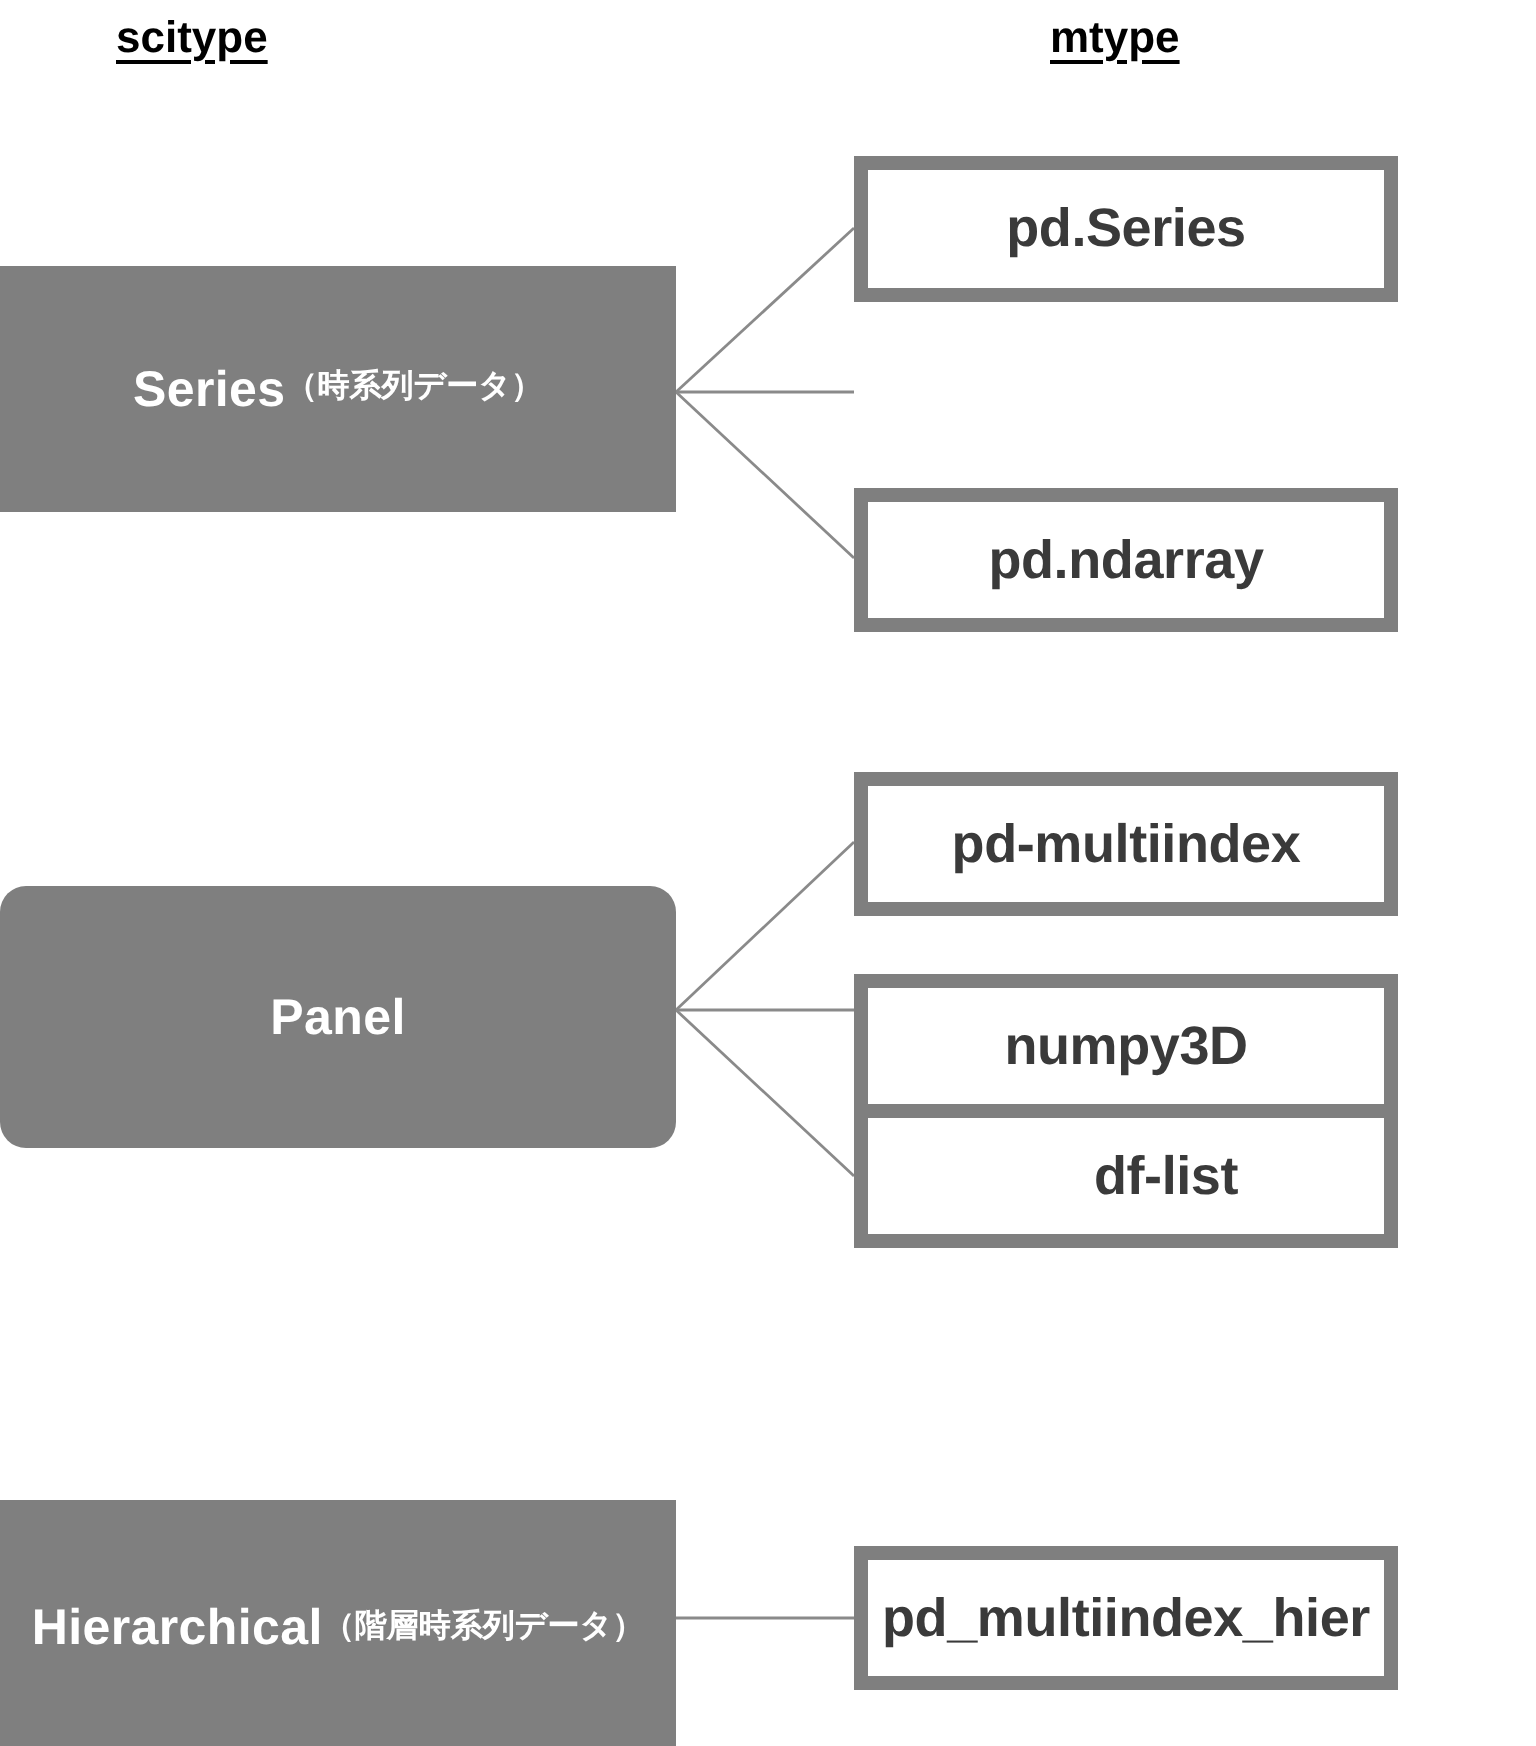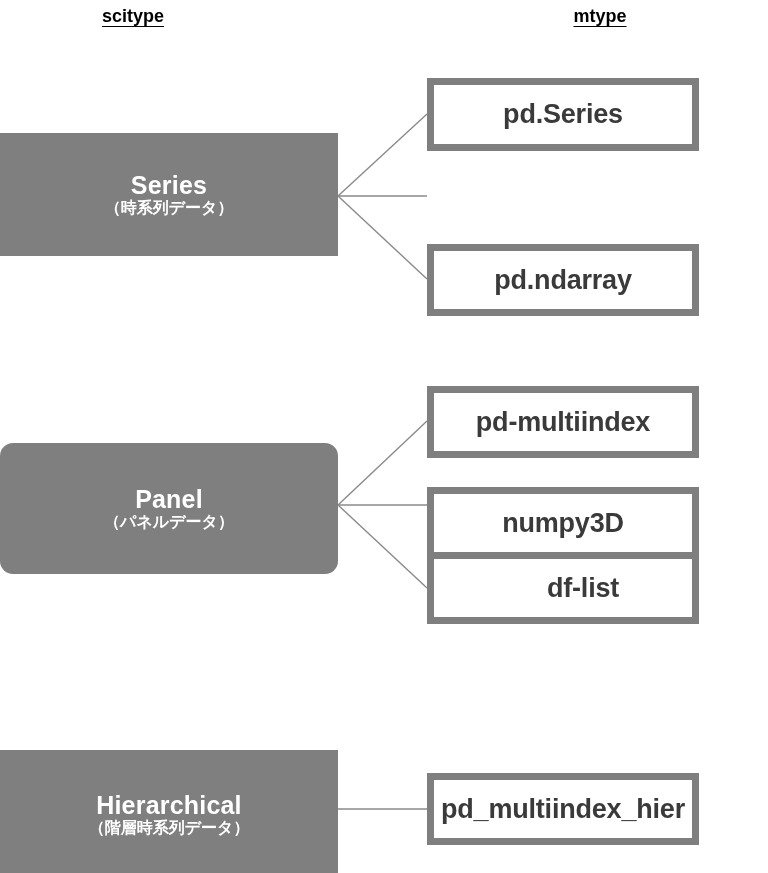--- a/index.html
+++ b/index.html
@@ -13,46 +13,46 @@
   #canvas {
     position: relative;
     width: 768px;
     height: 873px;
     background: #ffffff;
     overflow: hidden;
   }
   .col-header {
     position: absolute;
     font-weight: bold;
-    font-size: 18px;
+    font-size: 22px;
     color: #000000;
     text-decoration: underline;
     text-underline-offset: 4px;
     white-space: nowrap;
-    text-align: center;
+    text-align: left;
   }
   #header-scitype {
     left: 58px;
     top: 6px;
     width: 150px;
   }
   #header-mtype {
     left: 525px;
     top: 6px;
     width: 150px;
   }
 
   .scitype-box {
     position: absolute;
     left: 0px;
     width: 338px;
     background: #7f7f7f;
     color: #ffffff;
     display: flex;
-    flex-direction: column;
+    flex-direction: row;
     align-items: center;
     justify-content: center;
     box-sizing: border-box;
     padding-left: 0;
   }
   .scitype-title {
     font-weight: bold;
     font-size: 25px;
     line-height: 1.12;
     letter-spacing: 0.2px;
@@ -121,21 +121,20 @@
 
   <div class="mtype-box" style="top:78px; height:73px;">
     <span class="mtype-label">pd.Series</span>
   </div>
   <div class="mtype-box" style="top:244px; height:72px;">
     <span class="mtype-label">pd.ndarray</span>
   </div>
 
   <div class="scitype-box" style="top:443px; height:131px;border-radius:13px;">
     <div class="scitype-title">Panel</div>
-    <div class="scitype-sub">（パネルデータ）</div>
   </div>
 
   <div class="mtype-box" style="top:386px; height:72px;">
     <span class="mtype-label">pd-multiindex</span>
   </div>
   <div class="mtype-box" style="top:487px; height:72px;">
     <span class="mtype-label">numpy3D</span>
   </div>
   <div class="mtype-box" style="top:552px; height:72px;padding-left:40px;">
     <span class="mtype-label">df-list</span>

